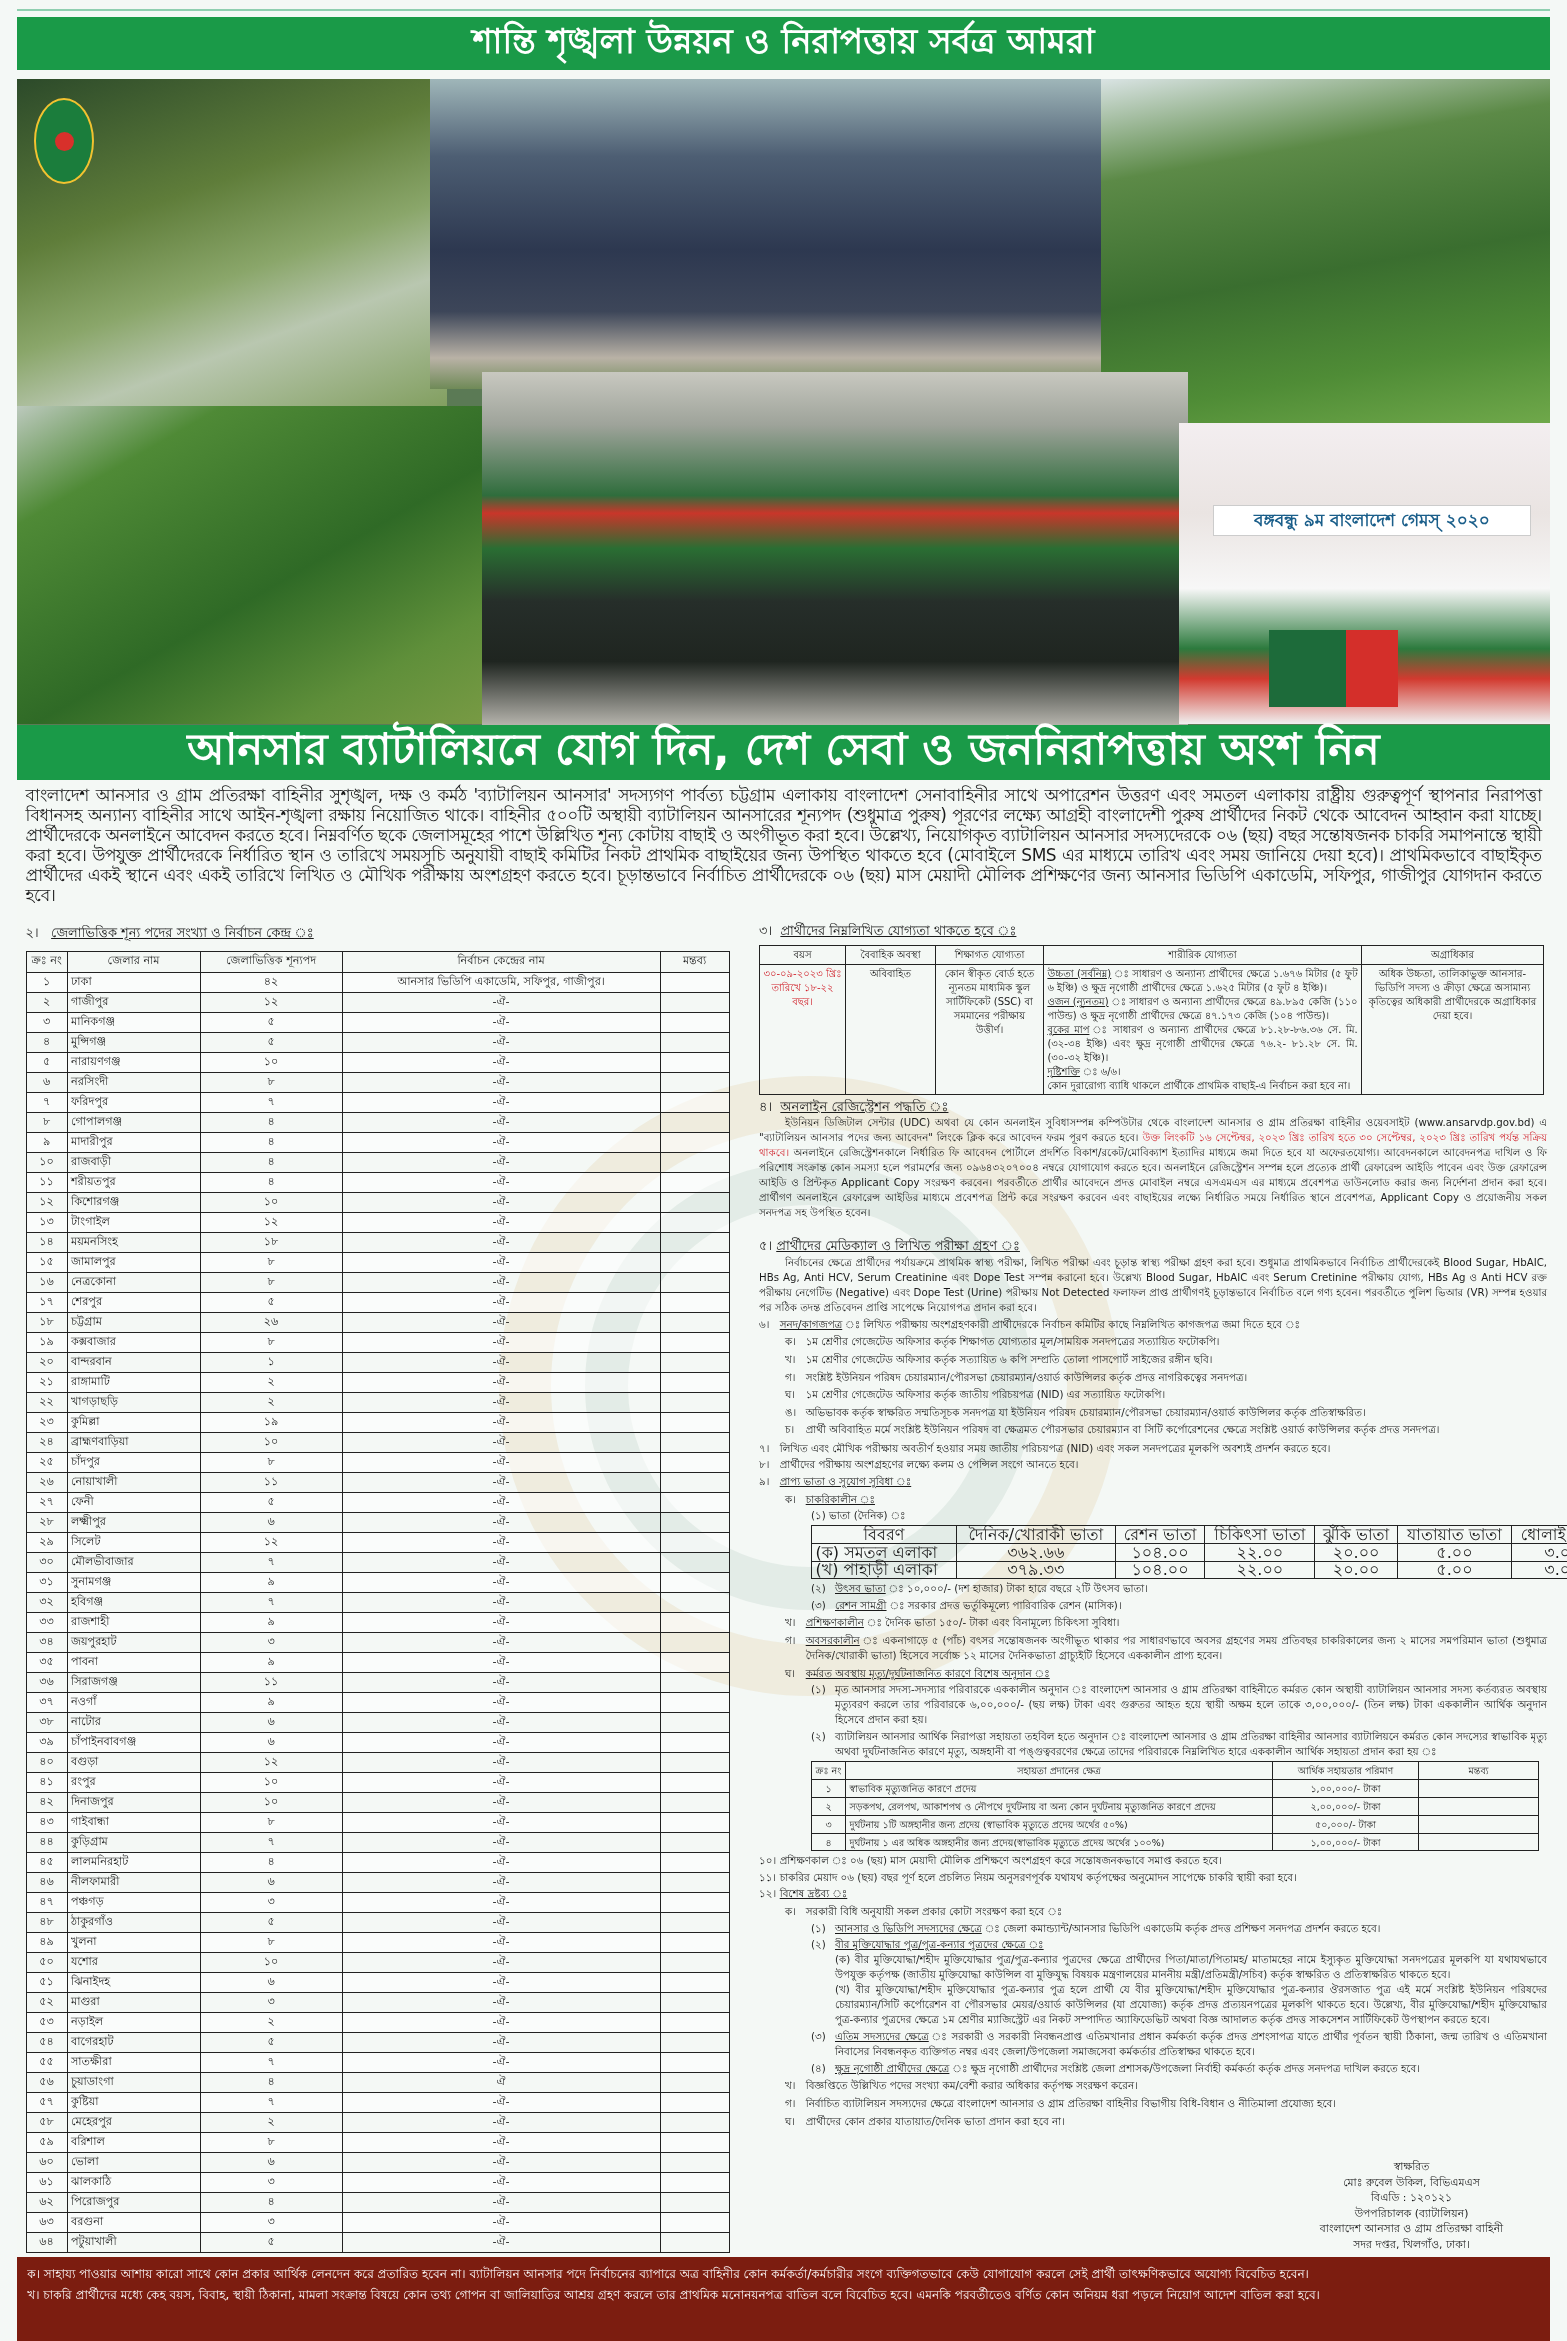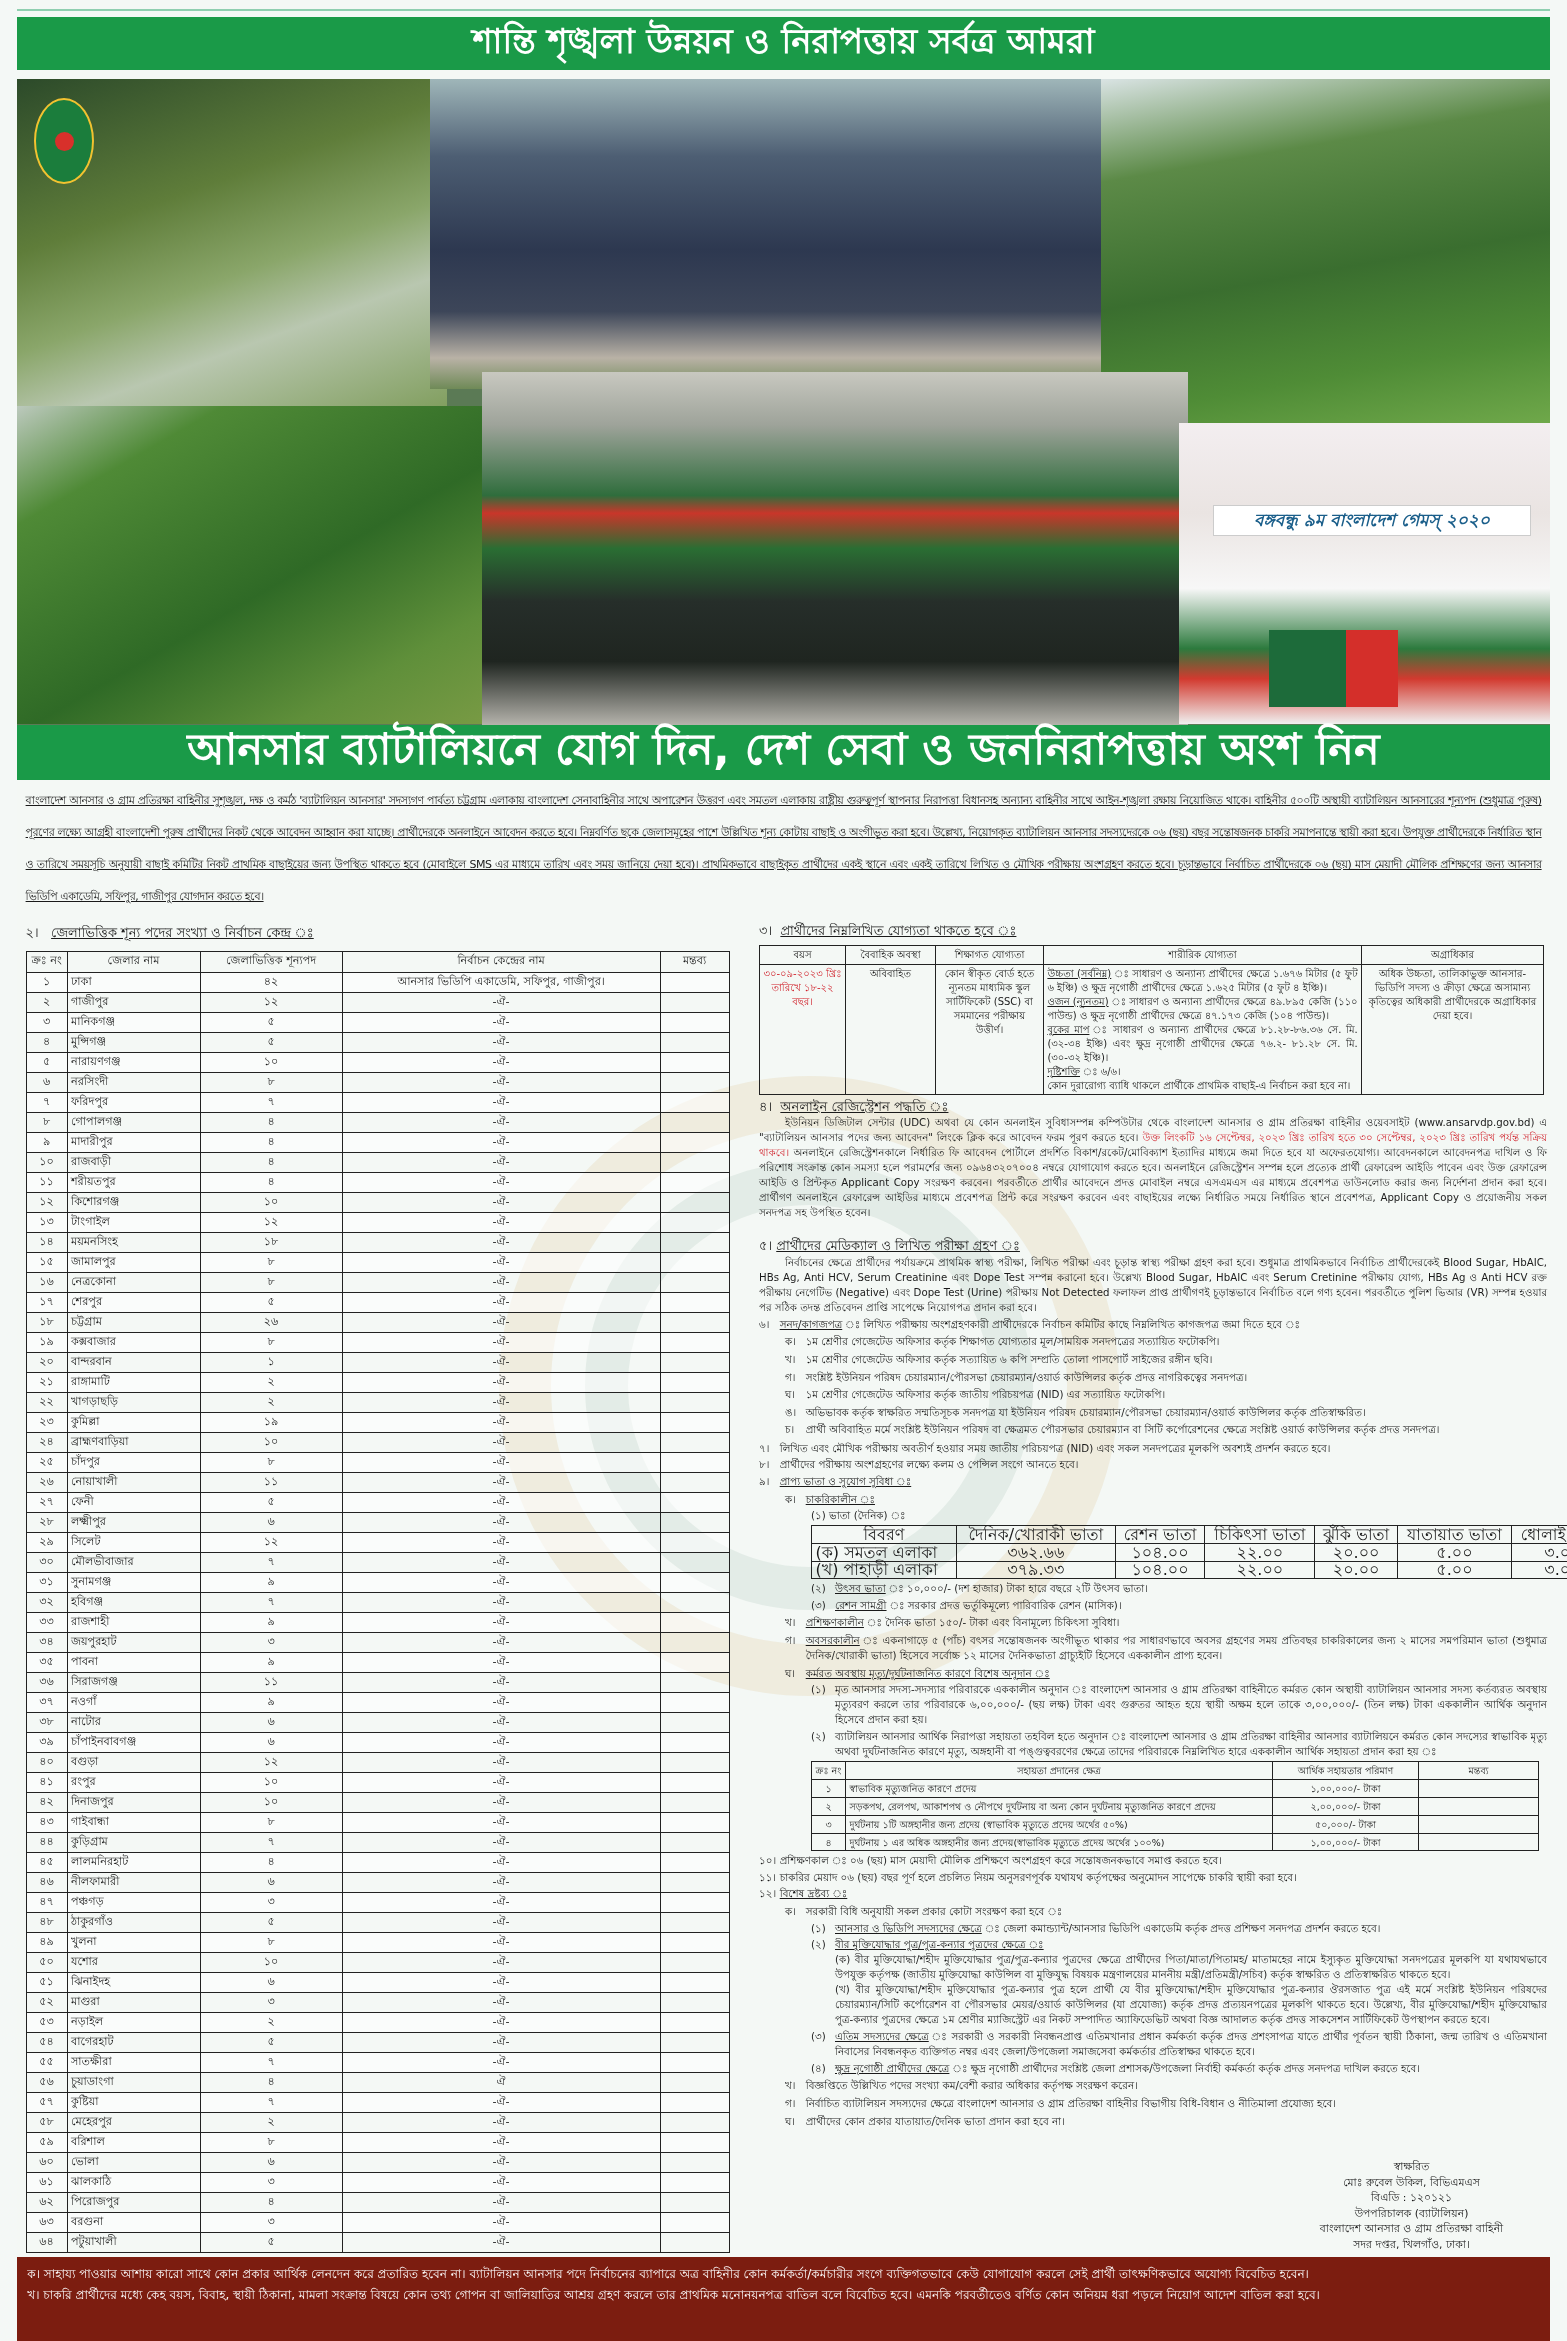--- a/index.html
+++ b/index.html
@@ -20,25 +20,25 @@
   .collage { position: absolute; left: 0; top: 79px; width: 1533px; height: 646px; overflow: hidden; background: #5b7a55; }
   .photo { position: absolute; overflow: hidden; }
   .ph1 { left: 0; top: 0; width: 430px; height: 344px; background: linear-gradient(160deg,#2c4a2a 0%,#5f7d3a 35%,#8aa66a 55%,#b9c7b0 70%,#7b9a56 100%); }
   .ph2 { left: 413px; top: 0; width: 671px; height: 310px; background: linear-gradient(180deg,#9fb6b9 0%,#4d5e73 25%,#2d3850 55%,#3d4659 75%,#b9b2a6 90%,#6f8a57 100%); }
   .ph3 { left: 1067px; top: 0; width: 466px; height: 344px; background: linear-gradient(170deg,#dde6e8 0%,#5c8a47 25%,#3a6e2f 55%,#4f8c36 80%,#6fa84a 100%); }
   .ph4 { left: 0; top: 327px; width: 482px; height: 318px; background: linear-gradient(150deg,#bcc9bd 0%,#4f8a36 20%,#2f6a26 55%,#5f8f3a 80%,#7a9b45 100%); }
   .ph5 { left: 465px; top: 293px; width: 706px; height: 353px; background: linear-gradient(180deg,#c8c8c0 0%,#9ea39a 15%,#2f6d3c 35%,#c9362a 40%,#2a6e33 50%,#262e2a 65%,#1f2520 82%,#b5b3ac 100%); }
   .ph6 { left: 1162px; top: 344px; width: 371px; height: 301px; background: linear-gradient(180deg,#f3eef0 0%,#eae4e2 30%,#f7f7f7 55%,#2c7a3d 75%,#d23a2f 85%,#f0f0f0 100%); }
   .logo-badge { position: absolute; left: 17px; top: 19px; width: 60px; height: 86px; border-radius: 50%; background: #1b7d3c; border: 2.6px solid #f2c230; display: flex; align-items: center; justify-content: center; }
   .logo-badge .sun { width: 19px; height: 19px; border-radius: 50%; background: #d8302b; }
-  .games-banner { position: absolute; left: 1196px; top: 426px; width: 318px; height: 31px; background: #ffffff; border: 0.9px solid #ccc; color: #1a5e8a; font-family: "DejaVu Sans", sans-serif; font-weight: bold; font-size: 17px; display: flex; align-items: center; justify-content: center; font-style: italic; }
+  .games-banner { position: absolute; left: 1196px; top: 426px; width: 318px; height: 31px; background: #ffffff; border: 0.9px solid #ccc; color: #1a5e8a; font-family: "DejaVu Sans", sans-serif; font-weight: bold; font-size: 17px; display: flex; align-items: center; justify-content: center; }
   .flag { position: absolute; left: 1252px; top: 551px; width: 129px; height: 77px; background: #1d6b3a; }
   .flag .half { position: absolute; right: 0; top: 0; width: 52px; height: 77px; background: #d42f2a; }
 
-  .intro { position: absolute; left: 8.6px; top: 785px; width: 1516px; font-size: 11px; line-height: 32px; text-align: justify; font-family: "DejaVu Sans", sans-serif; letter-spacing: -0.5px; text-decoration: underline; }
+  .intro { position: absolute; left: 8.6px; top: 785px; width: 1516px; font-size: 17px; line-height: 20px; text-align: justify; font-family: "DejaVu Sans", sans-serif; letter-spacing: -0.5px; }
 
   .sec-title { font-size: 13px; font-family: "DejaVu Sans", sans-serif; }
   .sec-title u { text-decoration: underline; }
 
   .left-col { position: absolute; left: 8.6px; top: 923px; width: 714px; }
   table { border-collapse: collapse; }
   .dist-table { width: 704px; margin-top: 6.9px; font-family: "DejaVu Sans", sans-serif; font-size: 11.2px; }
   .dist-table th, .dist-table td { border: 1.3px solid #222; height: 18.5px; padding: 0 3.4px; }
   .dist-table th { font-weight: normal; font-size: 11.2px; height: 20.7px; }
   .dist-table td.c { text-align: center; }

